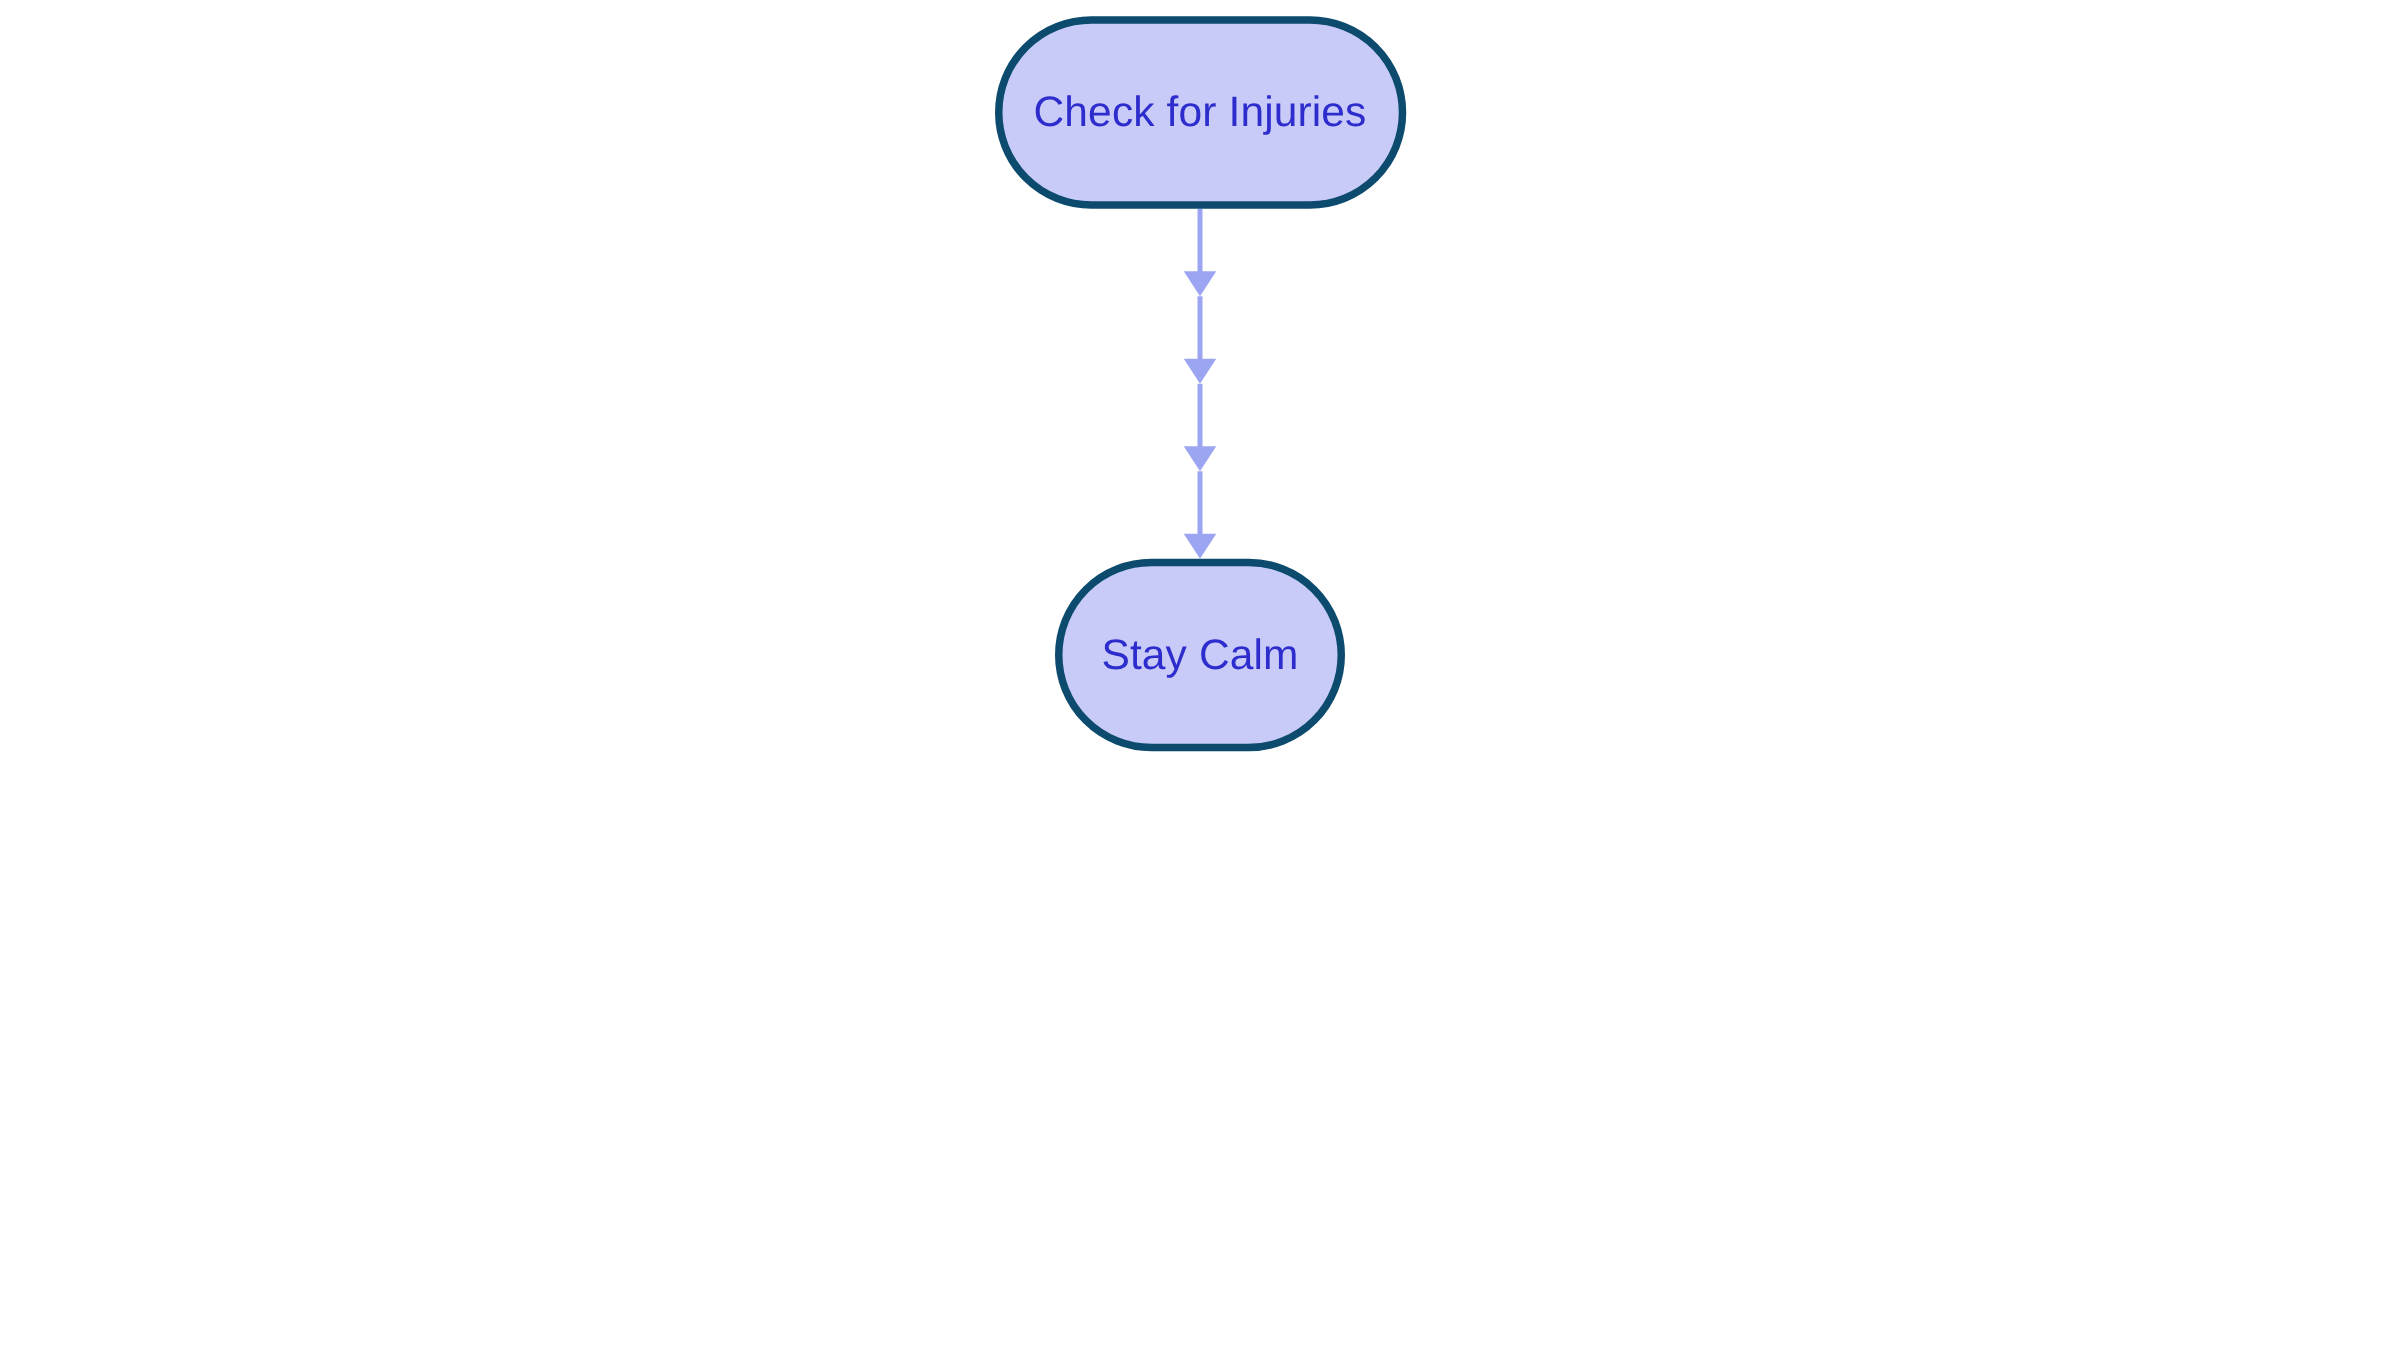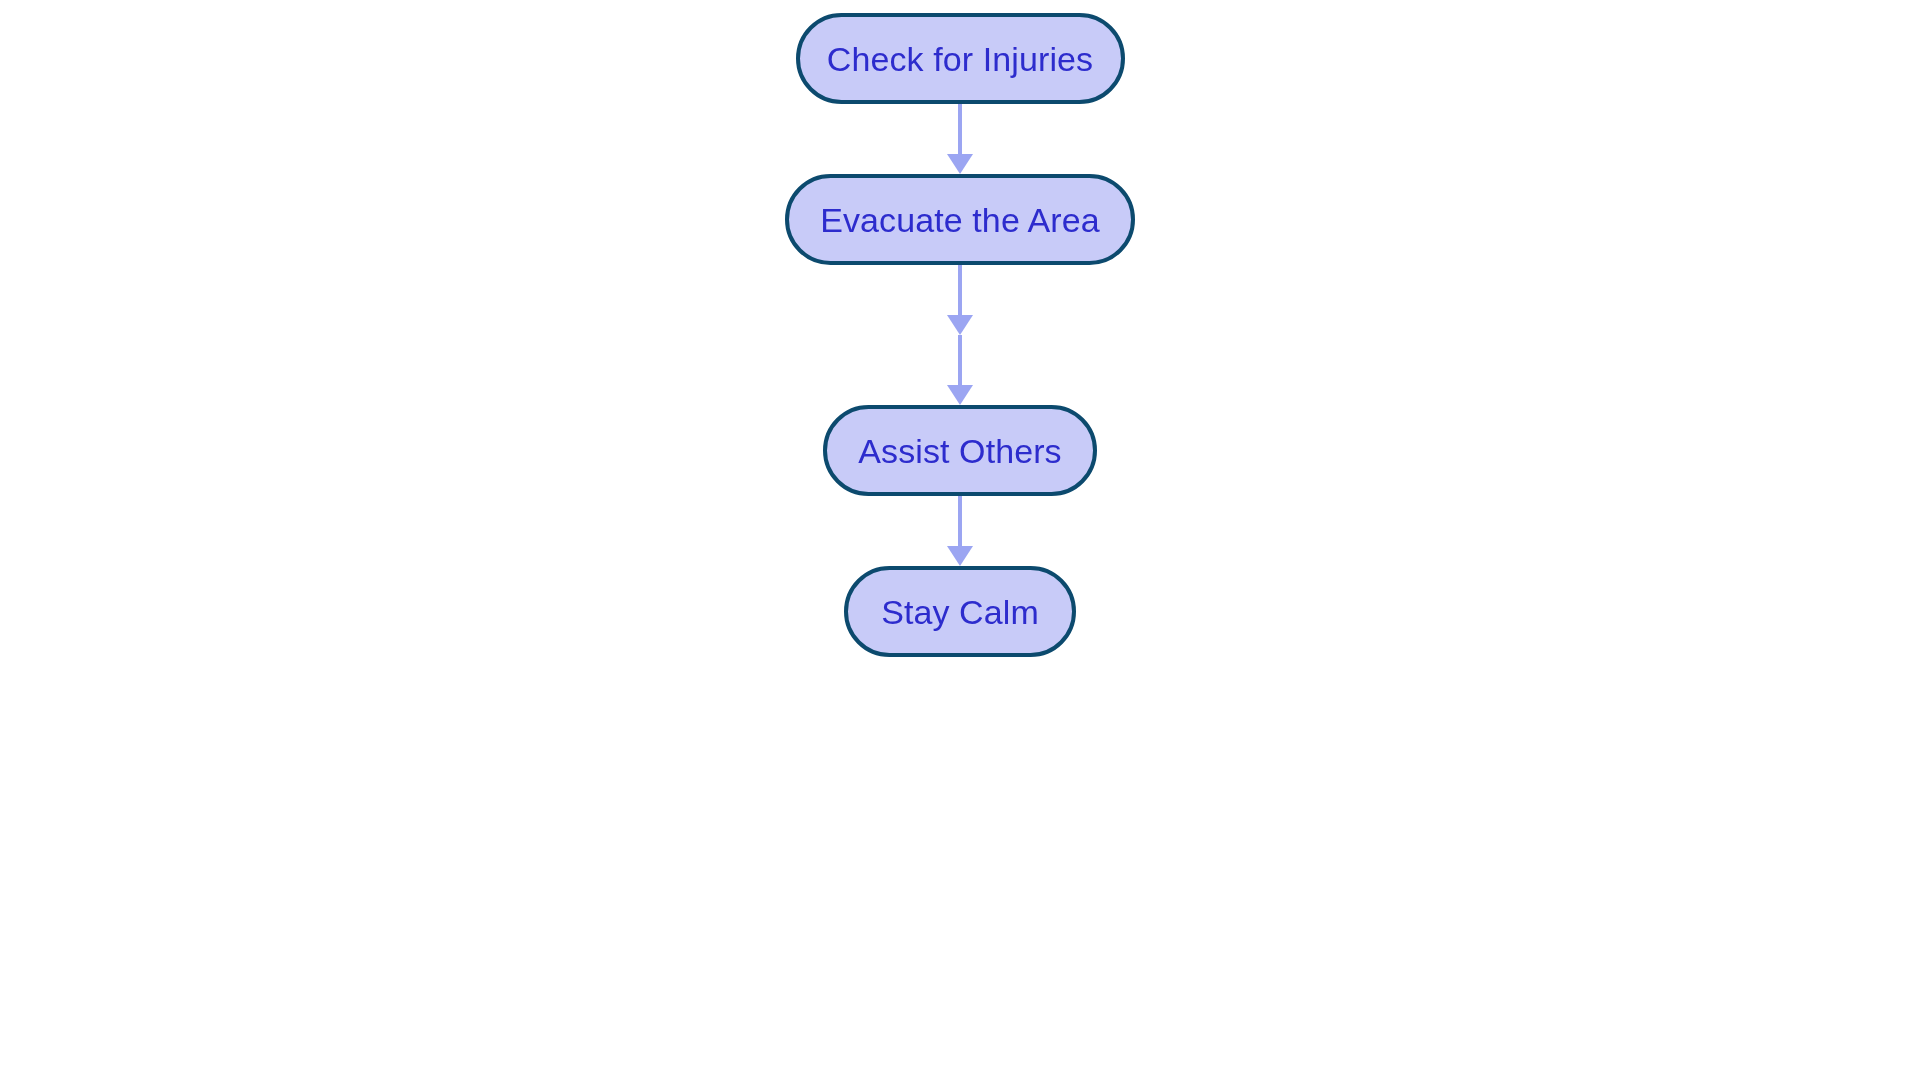--- a/index.html
+++ b/index.html
@@ -33,23 +33,23 @@
     flex-direction: column;
     align-items: center;
   }
 
   .node {
     box-sizing: border-box;
     display: flex;
     align-items: center;
     justify-content: center;
     background: #c8cbf8;
-    border: 4px solid #0c4a6e;
+    border: 6px solid #0c4a6e;
     border-radius: 9999px;
-    height: 91px;
+    height: 154px;
     padding: 12px 52px;
     position: relative;
     z-index: 2;
   }
 
   .node-label {
     color: #2d2ccd;
     font-family: "Liberation Sans", sans-serif;
     font-size: 34px;
     font-weight: 400;
@@ -107,38 +107,32 @@
 
     <div class="node node-w1">
       <span class="node-label">Check for Injuries</span>
     </div>
 
     <div class="connector gap-1">
       <div class="connector-line"></div>
       <div class="connector-arrow"></div>
     </div>
 
-    <div class="node node-w2">
-      <span class="node-label">Evacuate the Area</span>
-    </div>
 
     <div class="connector gap-2">
       <div class="connector-line"></div>
       <div class="connector-arrow"></div>
     </div>
 
 
     <div class="connector gap-3">
       <div class="connector-line"></div>
       <div class="connector-arrow"></div>
     </div>
 
-    <div class="node node-w4">
-      <span class="node-label">Assist Others</span>
-    </div>
 
     <div class="connector gap-4">
       <div class="connector-line"></div>
       <div class="connector-arrow"></div>
     </div>
 
     <div class="node node-w5">
       <span class="node-label">Stay Calm</span>
     </div>
 

